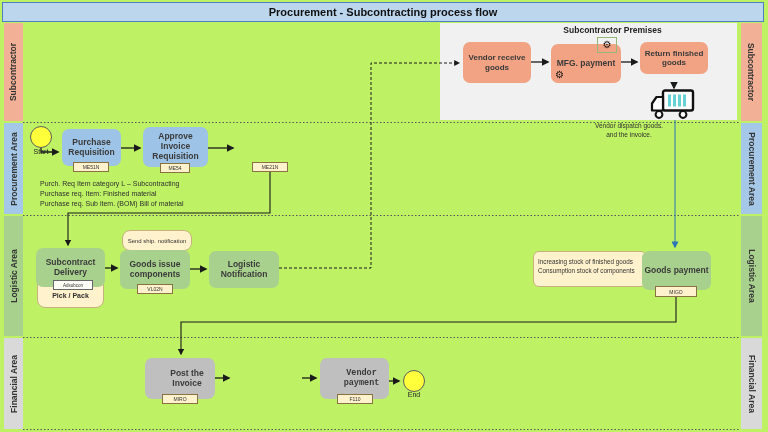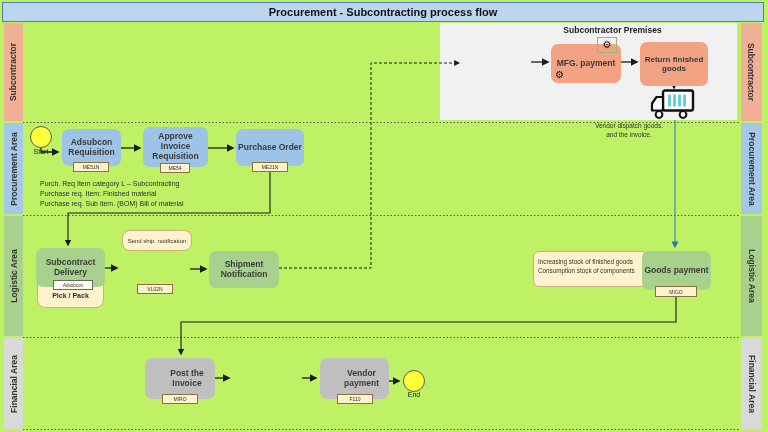--- a/index.html
+++ b/index.html
@@ -138,81 +138,82 @@
     <path d="M531,62 L548,62" fill="none" stroke="#1a1a1a" stroke-width="1.3" marker-end="url(#arrB)"></path>
     <path d="M621,62 L637,62" fill="none" stroke="#1a1a1a" stroke-width="1.3" marker-end="url(#arrB)"></path>
     <path d="M674,86 L674,88" fill="none" stroke="#1a1a1a" stroke-width="1.3" marker-end="url(#arrB)"></path>
     <path d="M675,120 L675,247" fill="none" stroke="#2E75B6" stroke-width="1" marker-end="url(#arrBlue)"></path>
     <path d="M676,297 L676,322 L181,322 L181,354" fill="none" stroke="#1a1a1a" stroke-width="1.1" marker-end="url(#arrB)"></path>
     <path d="M215,378 L229,378" fill="none" stroke="#1a1a1a" stroke-width="1.3" marker-end="url(#arrB)"></path>
     <path d="M302,378 L316,378" fill="none" stroke="#1a1a1a" stroke-width="1.3" marker-end="url(#arrB)"></path>
     <path d="M389,381 L399,381" fill="none" stroke="#1a1a1a" stroke-width="1.3" marker-end="url(#arrB)"></path>
   </svg>
 
+  <div class="box salmon" style="left:463px;top:42px;width:68px;height:41px;font-size:8px;">Vendor receive goods</div>
   <div class="box salmon" style="left:551px;top:44px;width:70px;height:39px;">MFG. payment</div>
   <div class="gear-box">
       <span class="gear-glyph">⚙</span>
     </div>
   <div class="gear-free"><span class="gear-glyph">⚙</span></div>
-  <div class="box salmon" style="left:640px;top:42px;width:68px;height:44px;font-size:8px;">Return finished goods</div>
+  <div class="box salmon" style="left:640px;top:42px;width:68px;height:32px;font-size:8px;">Return finished goods</div>
 
   <svg class="truck" width="46" height="31" viewBox="0 0 46 31">
     <rect x="13" y="1.5" width="30" height="20" rx="2" fill="#fff" stroke="#111" stroke-width="2.4"></rect>
     <rect x="18" y="5.5" width="3" height="12" fill="#66D2D6"></rect>
     <rect x="23" y="5.5" width="3" height="12" fill="#66D2D6"></rect>
     <rect x="28" y="5.5" width="3" height="12" fill="#66D2D6"></rect>
     <rect x="33" y="5.5" width="3" height="12" fill="#66D2D6"></rect>
     <path d="M13,8 H6.5 L2,14.5 V21.5 H13 Z" fill="#fff" stroke="#111" stroke-width="2.2" stroke-linejoin="round"></path>
     <circle cx="9" cy="25.5" r="3.4" fill="#fff" stroke="#111" stroke-width="2"></circle>
     <circle cx="33" cy="25.5" r="3.4" fill="#fff" stroke="#111" stroke-width="2"></circle>
   </svg>
 
   <div class="event-circle" style="left:30px;top:126px;"></div>
   <div class="event-label" style="left:24px;top:148px;width:34px;">Start</div>
 
-  <div class="box blue" style="left:62px;top:129px;width:59px;height:37px;">Adsubcon Requisition</div>
+  <div class="box blue" style="left:62px;top:129px;width:59px;height:37px;">Purchase Requisition</div>
   <div class="tag" style="left:73px;top:162px;width:36px;height:10px;">ME51N</div>
 
   <div class="box blue" style="left:143px;top:127px;width:65px;height:40px;">Approve Invoice Requisition</div>
   <div class="tag" style="left:160px;top:163px;width:30px;height:10px;">ME54</div>
 
-  <div class="box blue" style="left:236px;top:129px;width:68px;height:37px;">Purchase Order</div>
   <div class="tag" style="left:252px;top:162px;width:36px;height:10px;">ME21N</div>
 
   <div class="free-text" style="left:40px;top:179px;width:240px;font-size:7px;line-height:10px;">
     <div>Purch. Req Item category L – Subcontracting</div>
     <div>Purchase req. Item: Finished material</div>
     <div>Purchase req. Sub item. (BOM)  Bill of material</div>
   </div>
 
   <div class="free-text" style="left:583px;top:121px;width:92px;font-size:6.5px;line-height:9px;text-align:center;">
     <div>Vendor dispatch goods.</div>
     <div>and the  invoice.</div>
   </div>
 
   <div class="note" style="left:37px;top:257px;width:67px;height:51px;border-radius:8px;"></div>
   <div class="box green" style="left:36px;top:248px;width:69px;height:39px;">Subcontract Delivery</div>
   <div class="tag" style="left:53px;top:280px;width:40px;height:10px;background:#FDFDF6;border-color:#666;font-size:4.5px;">Adsubcon</div>
   <div class="free-text" style="left:37px;top:292px;width:67px;font-size:7px;font-weight:bold;text-align:center;z-index:5;">Pick / Pack</div>
 
   <div class="note" style="left:122px;top:230px;width:70px;height:21px;font-size:6px;display:flex;align-items:center;justify-content:center;text-align:center;border-radius:8px;">Send ship. notification</div>
+  <div class="box green" style="left:120px;top:250px;width:70px;height:39px;">Goods issue components</div>
   <div class="tag" style="left:137px;top:284px;width:36px;height:10px;">VL02N</div>
 
-  <div class="box green" style="left:209px;top:251px;width:70px;height:37px;">Shipment Notification</div>
+  <div class="box green" style="left:209px;top:251px;width:70px;height:37px;">Logistic Notification</div>
 
   <div class="note" style="left:533px;top:251px;width:114px;height:36px;font-size:6.3px;line-height:8.5px;padding:6px 4px;">
     <div>Increasing stock of finished goods</div>
     <div>Consumption stock of components</div>
   </div>
   <div class="box green" style="left:642px;top:251px;width:69px;height:39px;">Goods payment</div>
   <div class="tag" style="left:655px;top:286px;width:42px;height:11px;">MIGO</div>
 
   <div class="box gray" style="left:145px;top:358px;width:70px;height:41px;">Post the Invoice</div>
   <div class="tag" style="left:162px;top:394px;width:36px;height:10px;">MIRO</div>
 
 
-  <div class="box gray" style="left:320px;top:358px;width:69px;height:41px;">Vendor payment</div>
+  <div class="box gray" style="left:320px;top:358px;width:69px;height:41px;font-family:Liberation Mono, monospace;">Vendor payment</div>
   <div class="tag" style="left:337px;top:394px;width:36px;height:10px;">F110</div>
 
   <div class="event-circle" style="left:403px;top:370px;"></div>
   <div class="event-label" style="left:402px;top:391px;width:24px;">End</div>
 
 </div>
 
 </body></html>

